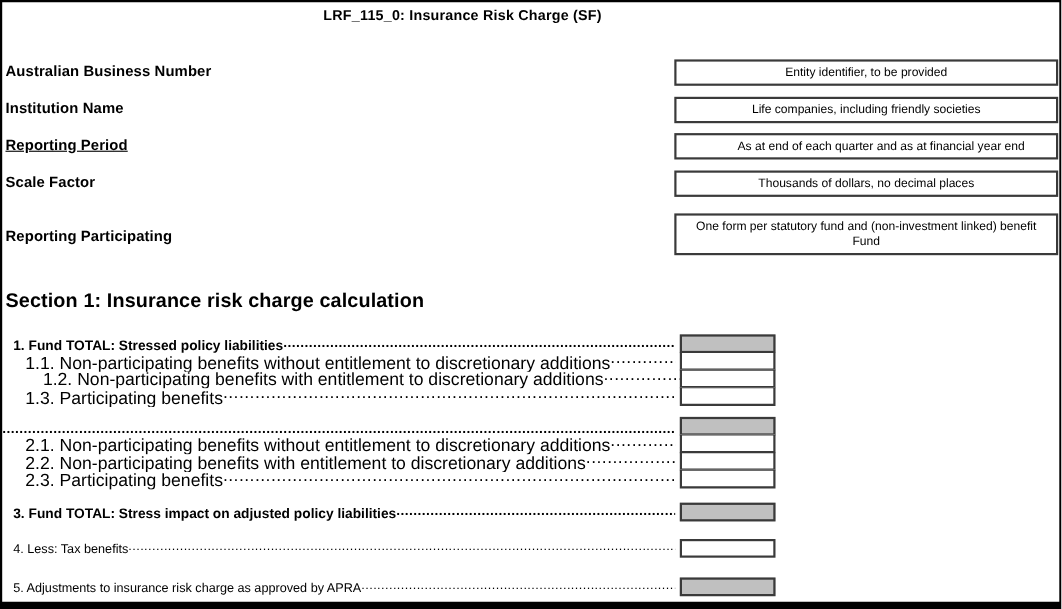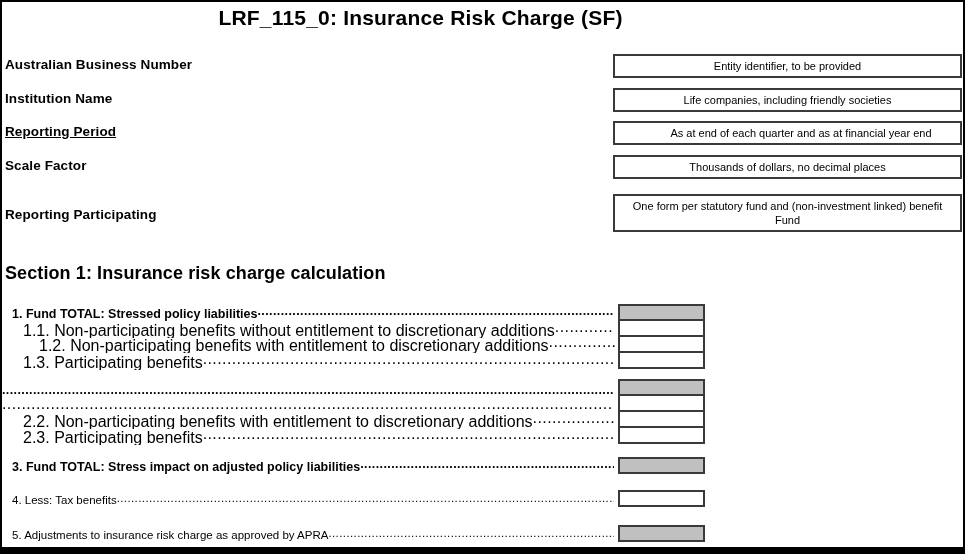--- a/index.html
+++ b/index.html
@@ -23,21 +23,21 @@
     overflow: hidden;
   }
 
   
   .form-title {
     position: absolute;
     top: 4px;
     left: 0;
     width: 837px;
     text-align: center;
-    font-size: 21px;
+    font-size: 13px;
     font-weight: bold;
     letter-spacing: 0.2px;
     white-space: nowrap;
   }
 
   
   .meta-row {
     position: absolute;
     left: 0;
     width: 961px;
@@ -212,20 +212,21 @@
 
   <div class="item-row lvl1" style="top:378px;">
     <span class="item-text">
       <span class="leader"></span>
     </span>
   </div>
   <div class="value-box shaded" style="top:377px;"></div>
 
   <div class="item-row lvl2" style="top:394px;">
     <span class="item-text">
+      <span class="item-label">2.1. Non-participating benefits without entitlement to discretionary additions</span>
       <span class="leader"></span>
     </span>
   </div>
   <div class="value-box stack-mid" style="top:393px;"></div>
 
   <div class="item-row lvl2" style="top:410px;">
     <span class="item-text">
       <span class="item-label">2.2. Non-participating benefits with entitlement to discretionary additions</span>
       <span class="leader"></span>
     </span>

